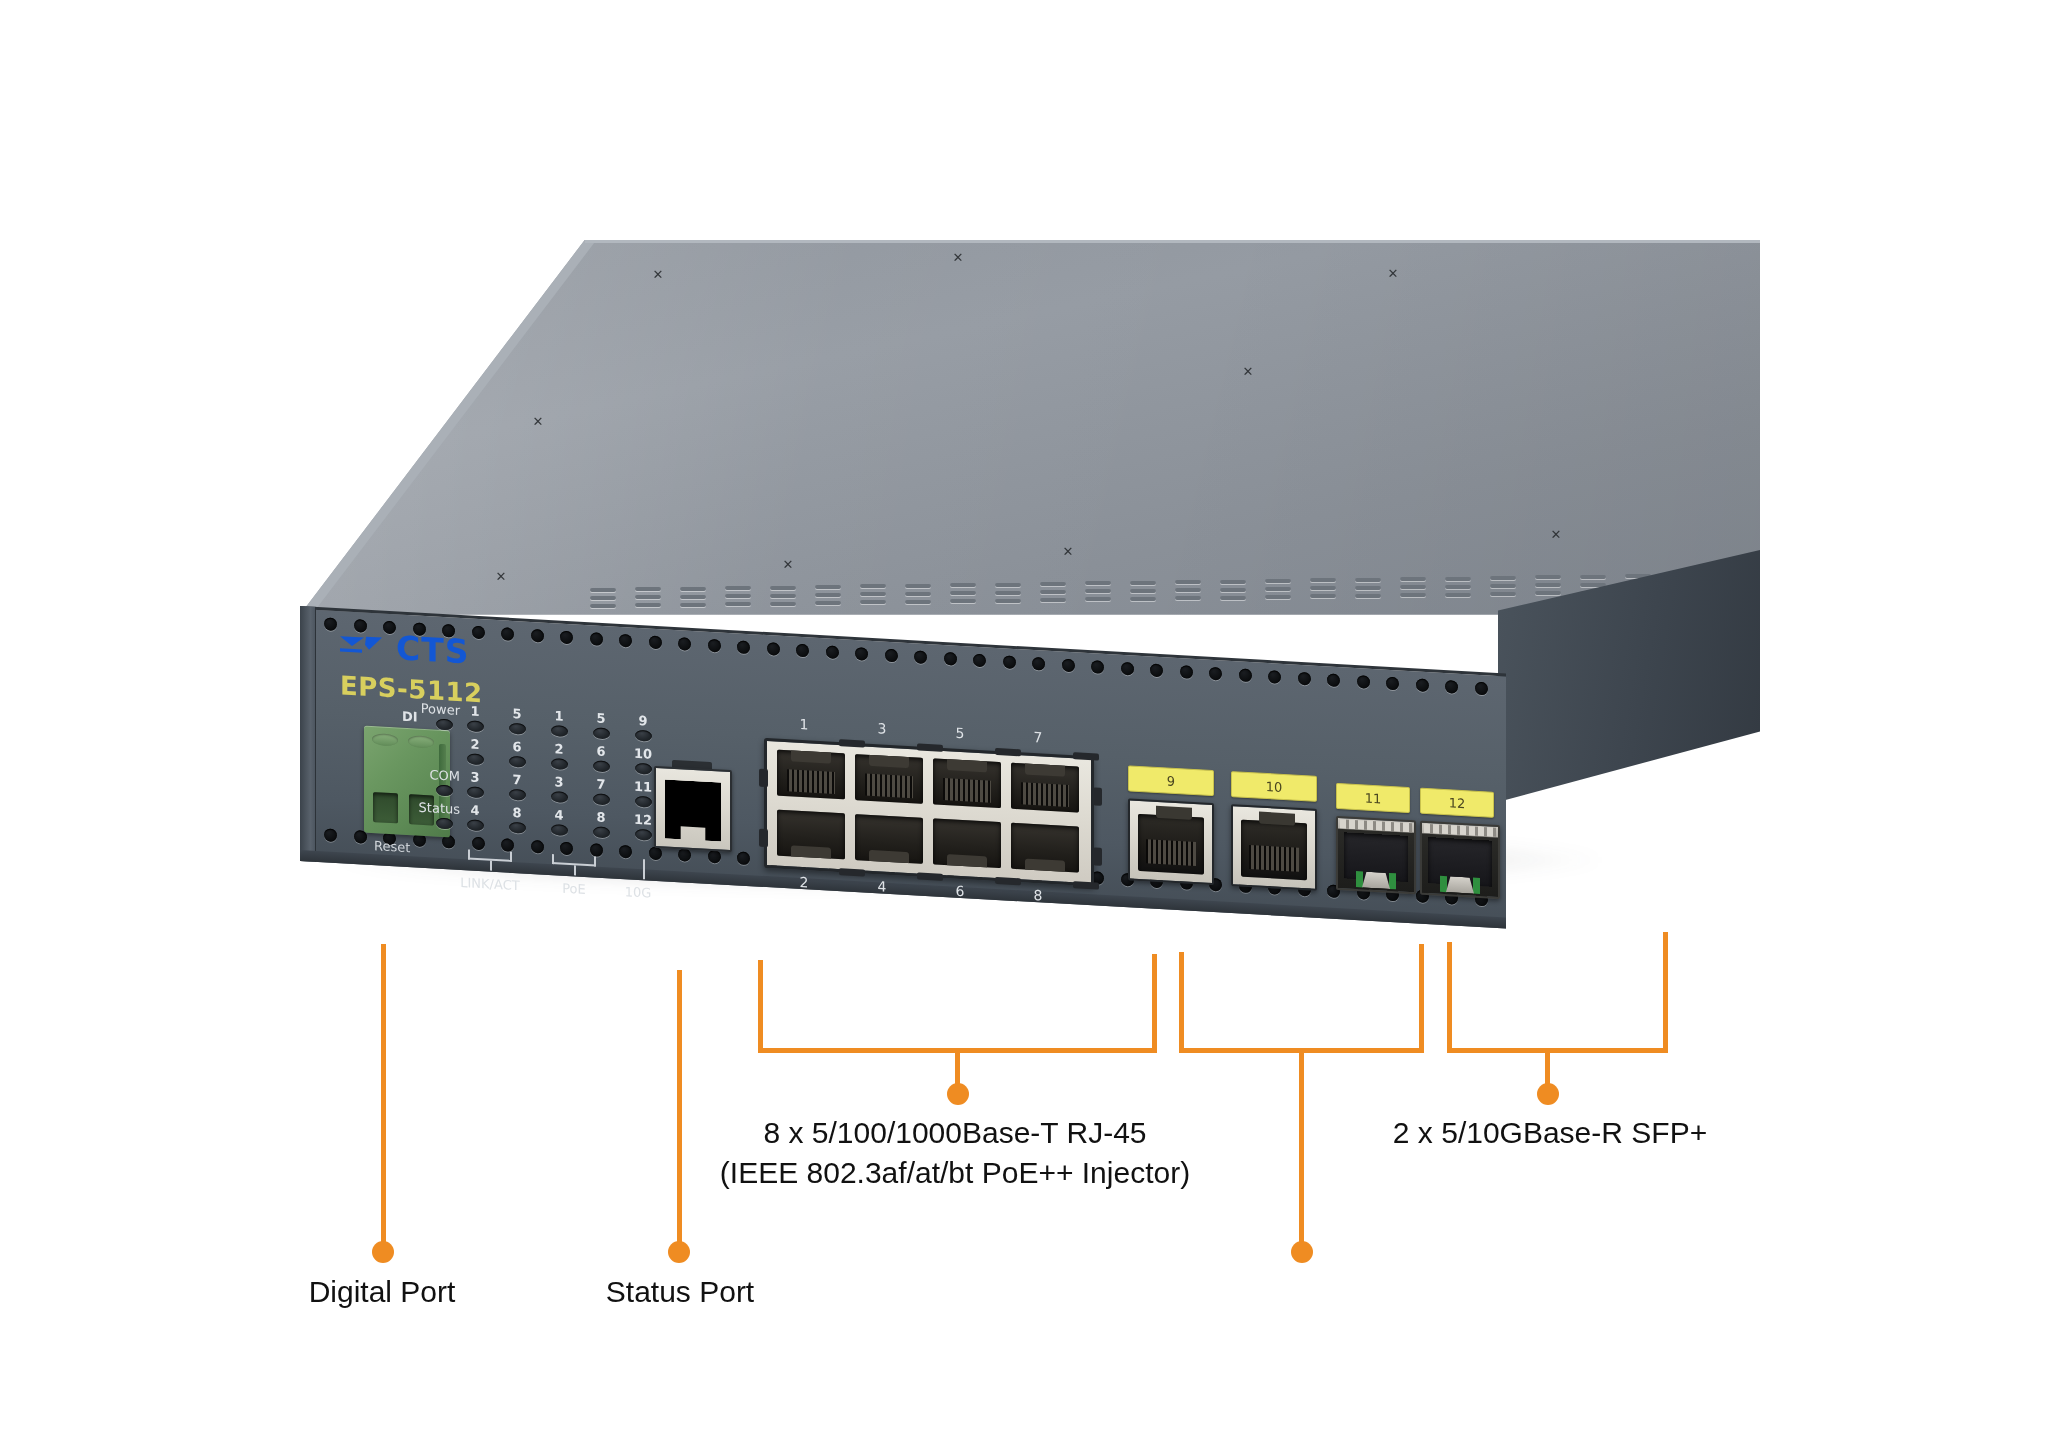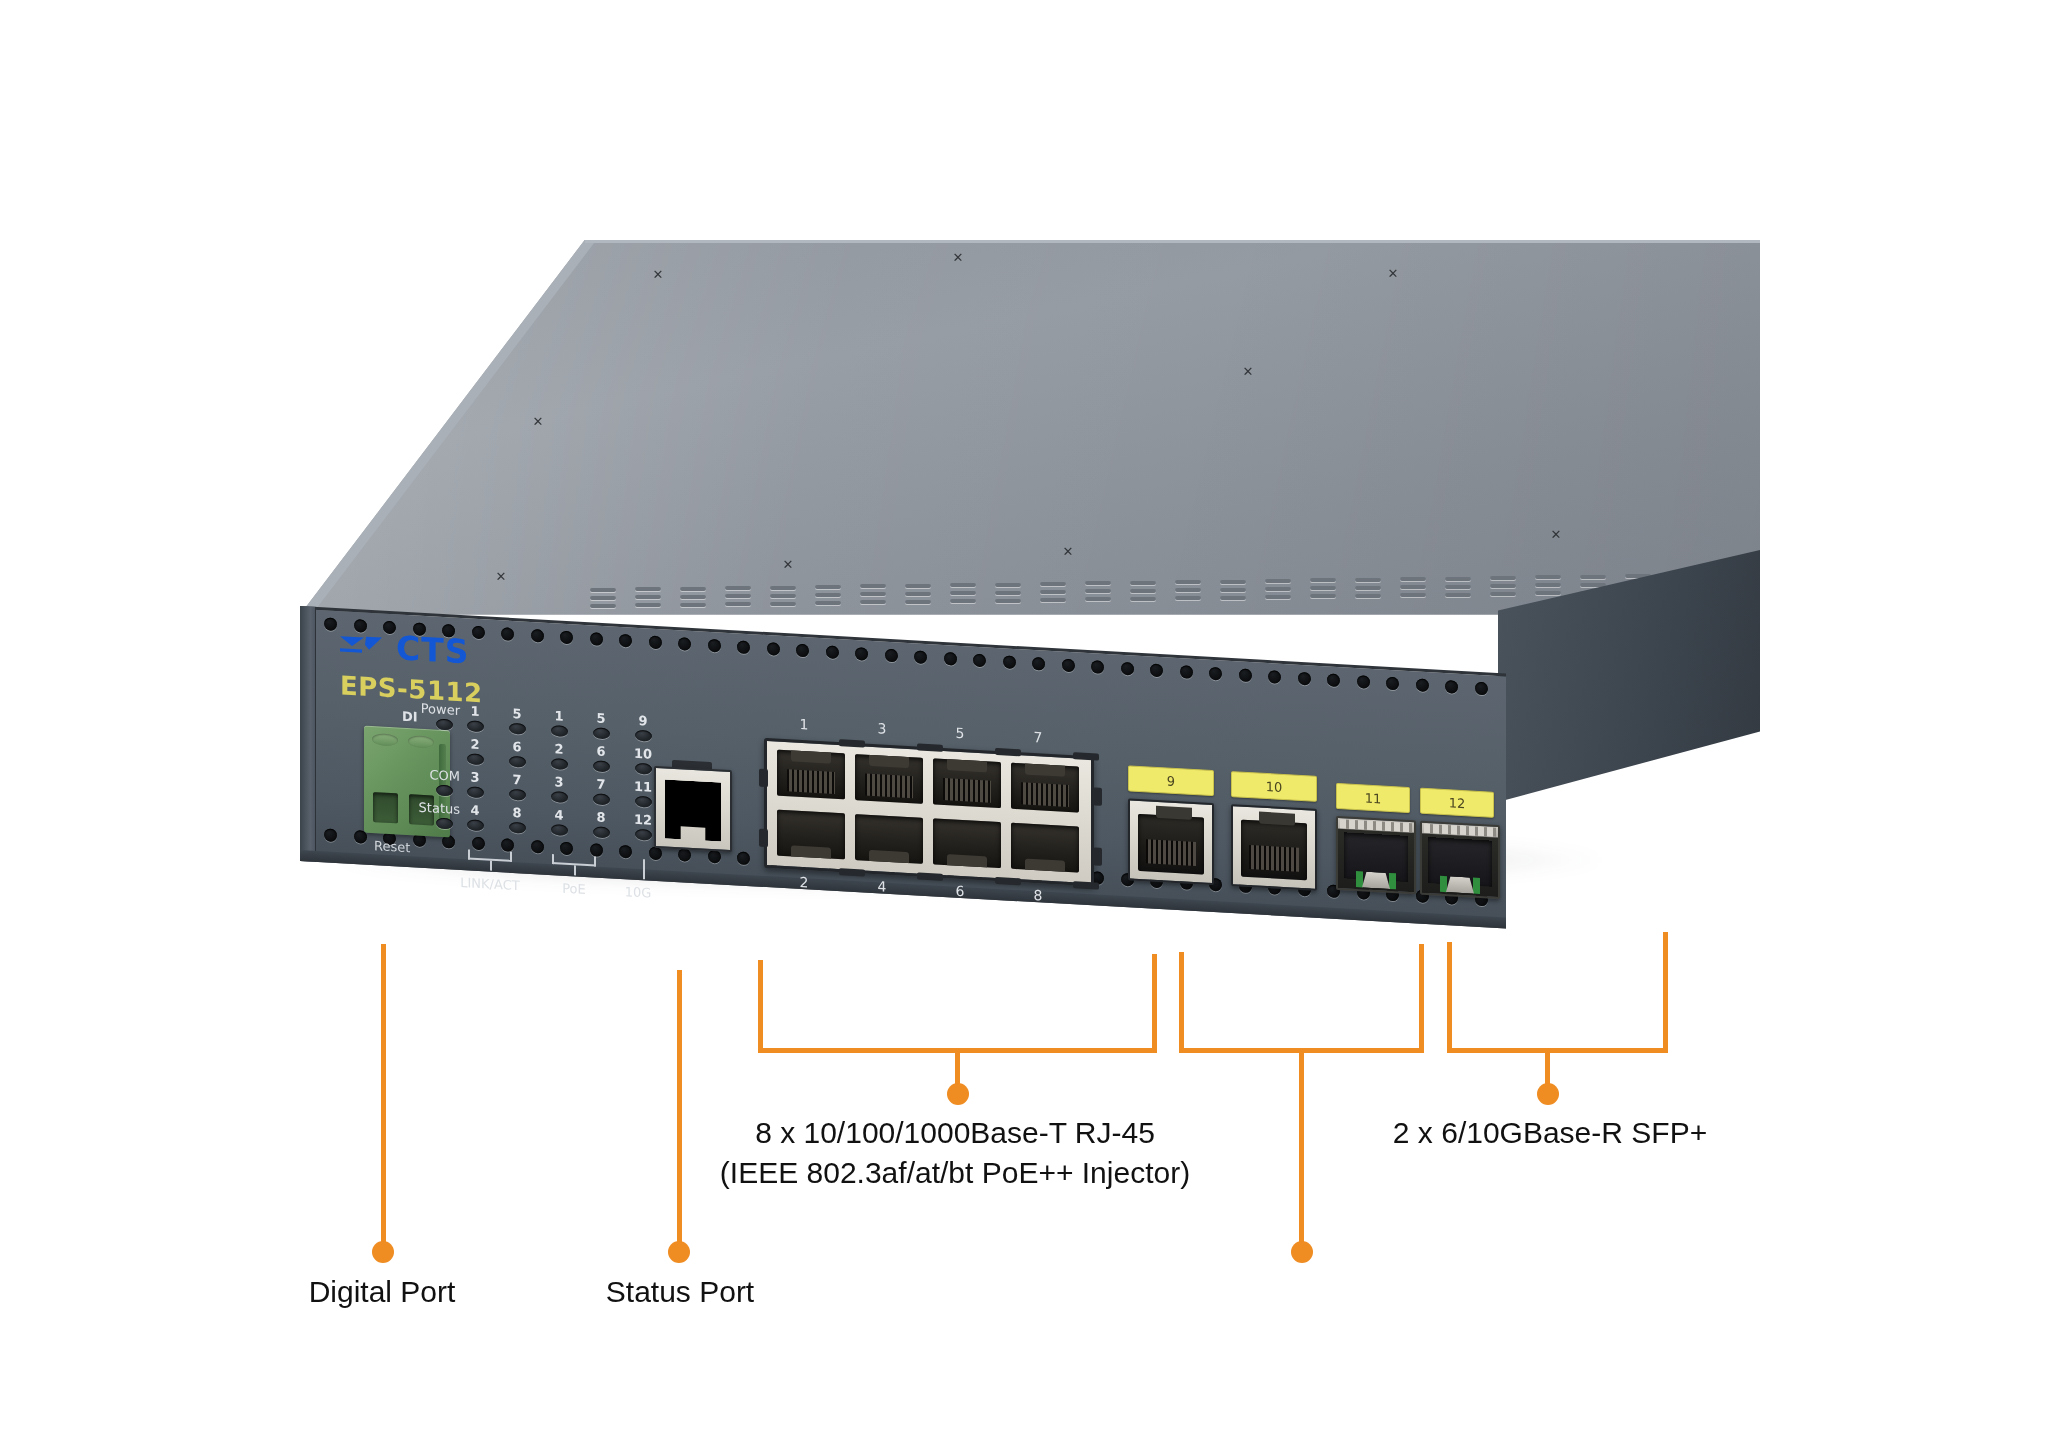--- a/index.html
+++ b/index.html
@@ -879,30 +879,30 @@
   <div class="callout-line" style="left:677px;top:970px;width:5px;height:280px;"></div>
   <div class="callout-dot" style="left:668px;top:1241px;"></div>
   <div class="callout-text" style="left:585px;top:1272px;width:190px;">Status Port</div>
 
   <div class="callout-line" style="left:758px;top:960px;width:5px;height:93px;"></div>
   <div class="callout-line" style="left:1152px;top:954px;width:5px;height:99px;"></div>
   <div class="callout-line" style="left:758px;top:1048px;width:399px;height:5px;"></div>
   <div class="callout-line" style="left:955px;top:1048px;width:5px;height:44px;"></div>
   <div class="callout-dot" style="left:947px;top:1083px;"></div>
   <div class="callout-text" style="left:555px;top:1113px;width:800px;">
-    <div>8 x 10/100/1000Base-T RJ-45</div>
+    <div>8 x 5/100/1000Base-T RJ-45</div>
     <div>(IEEE 802.3af/at/bt PoE++ Injector)</div>
   </div>
 
   <div class="callout-line" style="left:1179px;top:952px;width:5px;height:101px;"></div>
   <div class="callout-line" style="left:1419px;top:944px;width:5px;height:109px;"></div>
   <div class="callout-line" style="left:1179px;top:1048px;width:245px;height:5px;"></div>
   <div class="callout-line" style="left:1299px;top:1048px;width:5px;height:202px;"></div>
   <div class="callout-dot" style="left:1291px;top:1241px;"></div>
 
   <div class="callout-line" style="left:1447px;top:942px;width:5px;height:111px;"></div>
   <div class="callout-line" style="left:1663px;top:932px;width:5px;height:121px;"></div>
   <div class="callout-line" style="left:1447px;top:1048px;width:221px;height:5px;"></div>
   <div class="callout-line" style="left:1545px;top:1048px;width:5px;height:44px;"></div>
   <div class="callout-dot" style="left:1537px;top:1083px;"></div>
-  <div class="callout-text" style="left:1370px;top:1113px;width:360px;">2 x 6/10GBase-R SFP+</div>
+  <div class="callout-text" style="left:1370px;top:1113px;width:360px;">2 x 5/10GBase-R SFP+</div>
 
 </div>
 
 </body></html>

